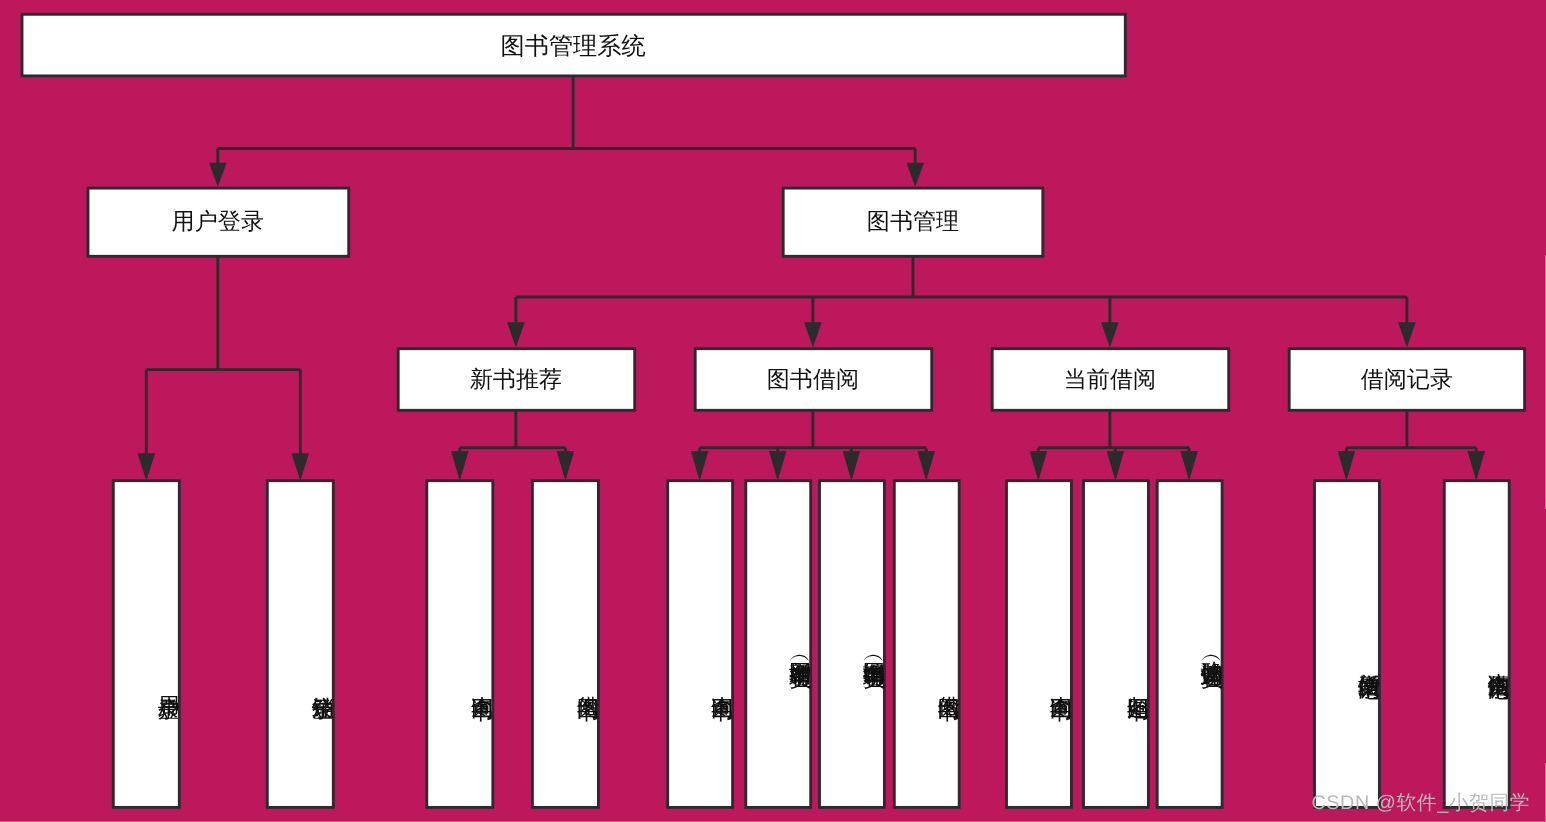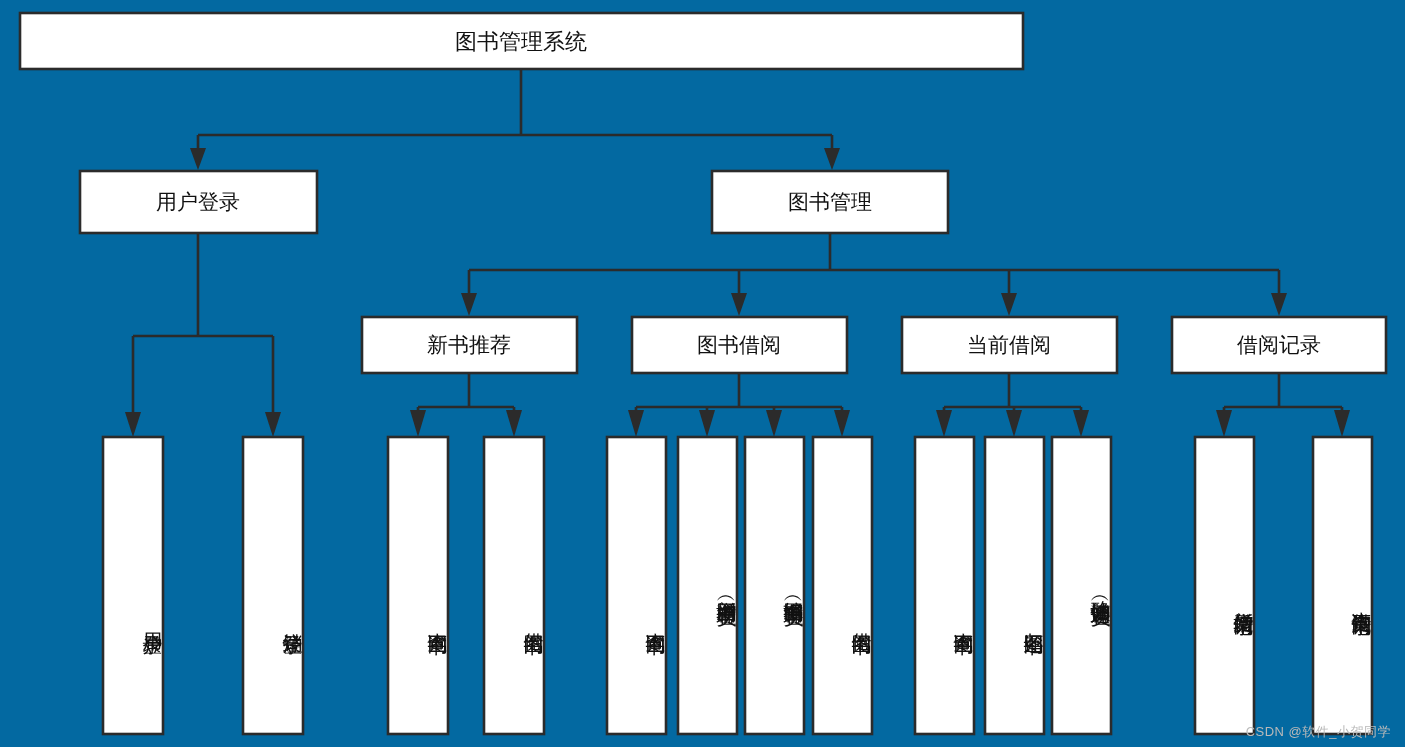--- a/index.html
+++ b/index.html
@@ -11,21 +11,21 @@
   body {
     width: 1405px;
     height: 747px;
     overflow: hidden;
     font-family: "Liberation Sans", "DejaVu Sans", sans-serif;
   }
   #diagram-root {
     position: relative;
     width: 1405px;
     height: 747px;
-    background: #0369a1;
+    background: #be185d;
   }
   svg#flow-svg {
     position: absolute;
     left: 0;
     top: 0;
     width: 1405px;
     height: 747px;
     display: block;
   }
   .node-box {
@@ -71,21 +71,21 @@
     display: flex;
     align-items: flex-start;
     justify-content: center;
     pointer-events: none;
   }
   .watermark {
     position: absolute;
     right: 14px;
     bottom: 6px;
     font-family: "Liberation Sans", "DejaVu Sans", sans-serif;
-    font-size: 13px;
+    font-size: 18px;
     color: #b9b9b9;
     letter-spacing: 0.5px;
     white-space: nowrap;
   }
 </style>
 </head>
 <body>
 
 <div id="diagram-root">
 

